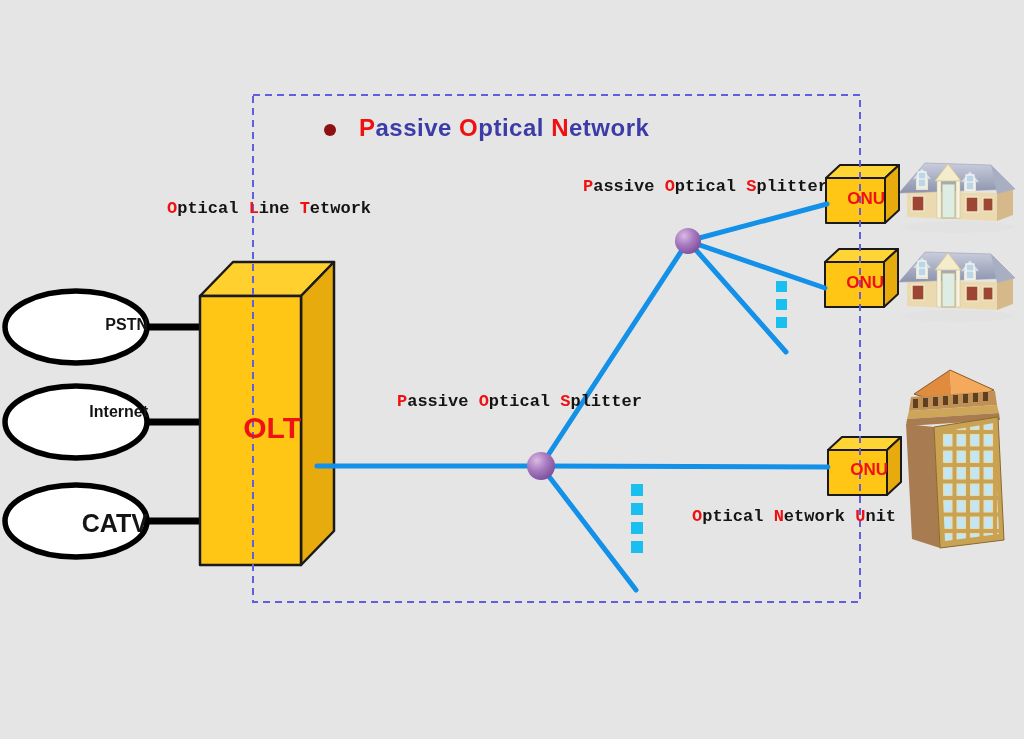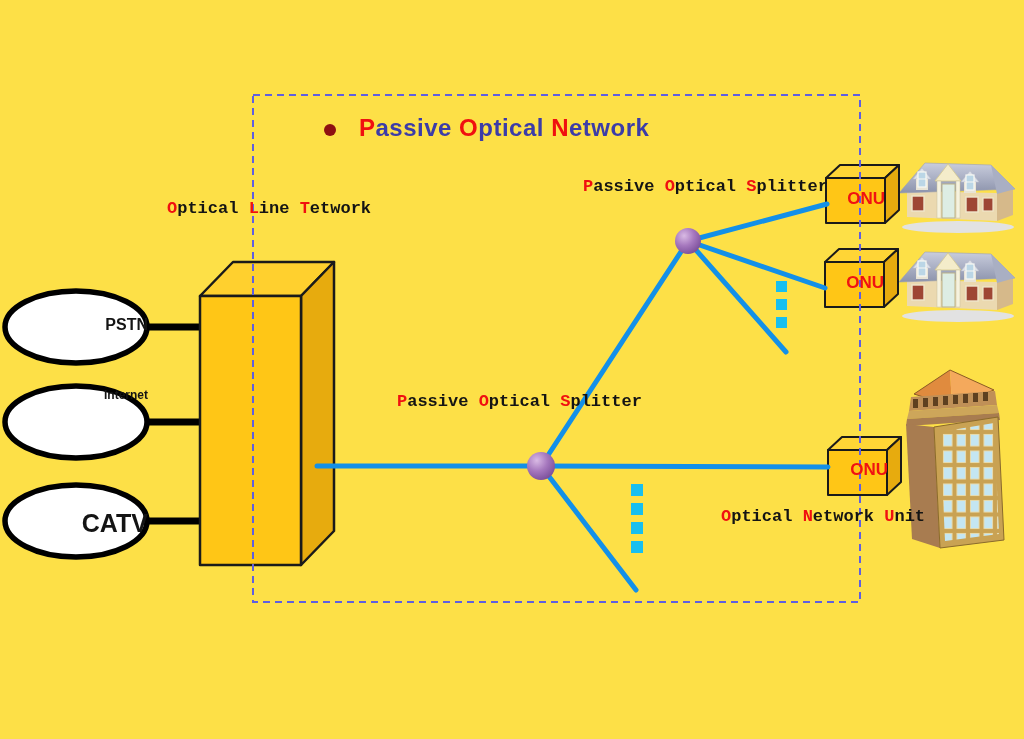--- a/index.html
+++ b/index.html
@@ -1,16 +1,16 @@
 <!DOCTYPE html>
 <html><head>
 <meta charset="utf-8">
 <style>
   html,body{margin:0;padding:0;background:#ffffff;}
-  .stage{position:relative;width:1024px;height:739px;background:#fde047;overflow:hidden;
+  .stage{position:relative;width:1024px;height:739px;background:#e5e5e5;overflow:hidden;
          font-family:"Liberation Sans",sans-serif;}
   .stage svg.canvas{position:absolute;left:0;top:0;}
   .lbl{position:absolute;font-weight:bold;white-space:nowrap;color:#141414;line-height:1.1;}
   .ctr{text-align:right;}
   .title{font-size:24px;color:#3C3CA8;letter-spacing:0.5px;}
   .cap{font-size:17px;font-family:Liberation Mono, monospace;}
   .devred{color:#F01212;}
   .r{color:#F01010;}
 </style>
 </head>
@@ -140,24 +140,25 @@
   </svg>
 
   <div class="lbl title" style="left:359px;top:115px;"><span class="r">P</span><span>assive </span><span class="r">O</span><span>ptical </span><span class="r">N</span><span>etwork</span></div>
 
   <div class="lbl cap" style="left:167px;top:200px;"><span class="r">O</span><span>ptical </span><span class="r">L</span><span>ine </span><span class="r">T</span><span>etwork</span></div>
 
   <div class="lbl cap" style="left:583px;top:178px;"><span class="r">P</span><span>assive </span><span class="r">O</span><span>ptical </span><span class="r">S</span><span>plitter</span></div>
 
   <div class="lbl cap" style="left:397px;top:393px;"><span class="r">P</span><span>assive </span><span class="r">O</span><span>ptical </span><span class="r">S</span><span>plitter</span></div>
 
-  <div class="lbl cap" style="left:721px;top:508px;text-align:right;"><span class="r">O</span><span>ptical </span><span class="r">N</span><span>etwork </span><span class="r">U</span><span>nit</span></div>
+  <div class="lbl cap" style="left:692px;top:508px;text-align:right;"><span class="r">O</span><span>ptical </span><span class="r">N</span><span>etwork </span><span class="r">U</span><span>nit</span></div>
 
+  <div class="lbl ctr devred" style="left:200px;top:411px;width:101px;font-size:30px;">OLT</div>
 
   <div class="lbl ctr devred" style="left:826px;top:190px;width:59px;font-size:17px;">ONU</div>
   <div class="lbl ctr devred" style="left:825px;top:274px;width:59px;font-size:17px;">ONU</div>
   <div class="lbl ctr devred" style="left:828px;top:461px;width:60px;font-size:17px;">ONU</div>
 
   <div class="lbl ctr" style="left:4px;top:316px;width:144px;font-size:16px;">PSTN</div>
-  <div class="lbl ctr" style="left:4px;top:389px;width:144px;font-size:12px;">Internet</div>
+  <div class="lbl ctr" style="left:4px;top:403px;width:144px;font-size:16px;">Internet</div>
   <div class="lbl ctr" style="left:4px;top:510px;width:144px;font-size:25px;">CATV</div>
 
 </div>
 
 </body></html>

